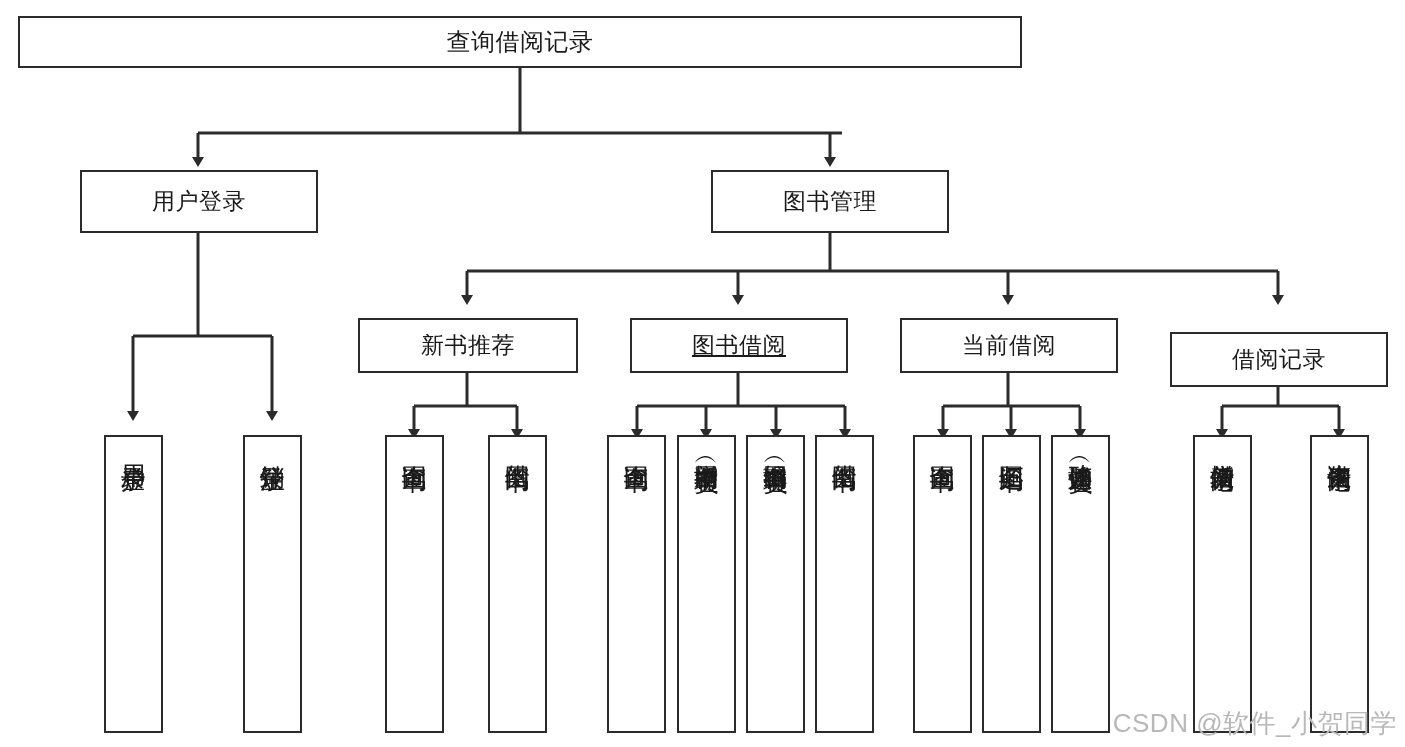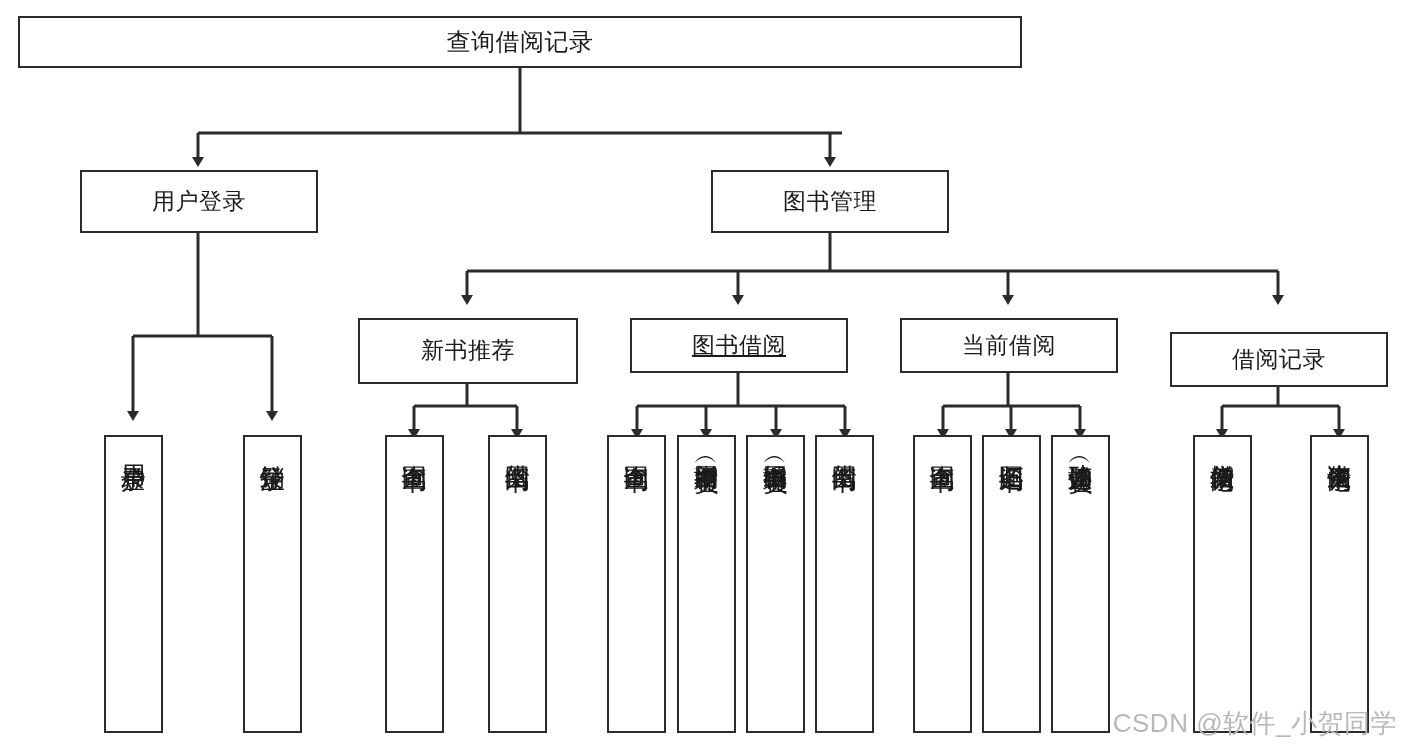--- a/index.html
+++ b/index.html
@@ -135,21 +135,21 @@
     <span class="label">查询借阅记录</span>
   </div>
 
   <div class="node horizontal" style="left:80px; top:170px; width:238px; height:63px;">
     <span class="label">用户登录</span>
   </div>
   <div class="node horizontal" style="left:711px; top:170px; width:238px; height:63px;">
     <span class="label">图书管理</span>
   </div>
 
-  <div class="node horizontal" style="left:358px; top:318px; width:220px; height:66px;">
+  <div class="node horizontal" style="left:358px; top:318px; width:220px; height:55px;">
     <span class="label">新书推荐</span>
   </div>
   <div class="node horizontal" style="left:630px; top:318px; width:218px; height:55px;text-decoration:underline;">
     <span class="label">图书借阅</span>
   </div>
   <div class="node horizontal" style="left:900px; top:318px; width:218px; height:55px;">
     <span class="label">当前借阅</span>
   </div>
   <div class="node horizontal" style="left:1170px; top:332px; width:218px; height:55px;">
     <span class="label">借阅记录</span>

